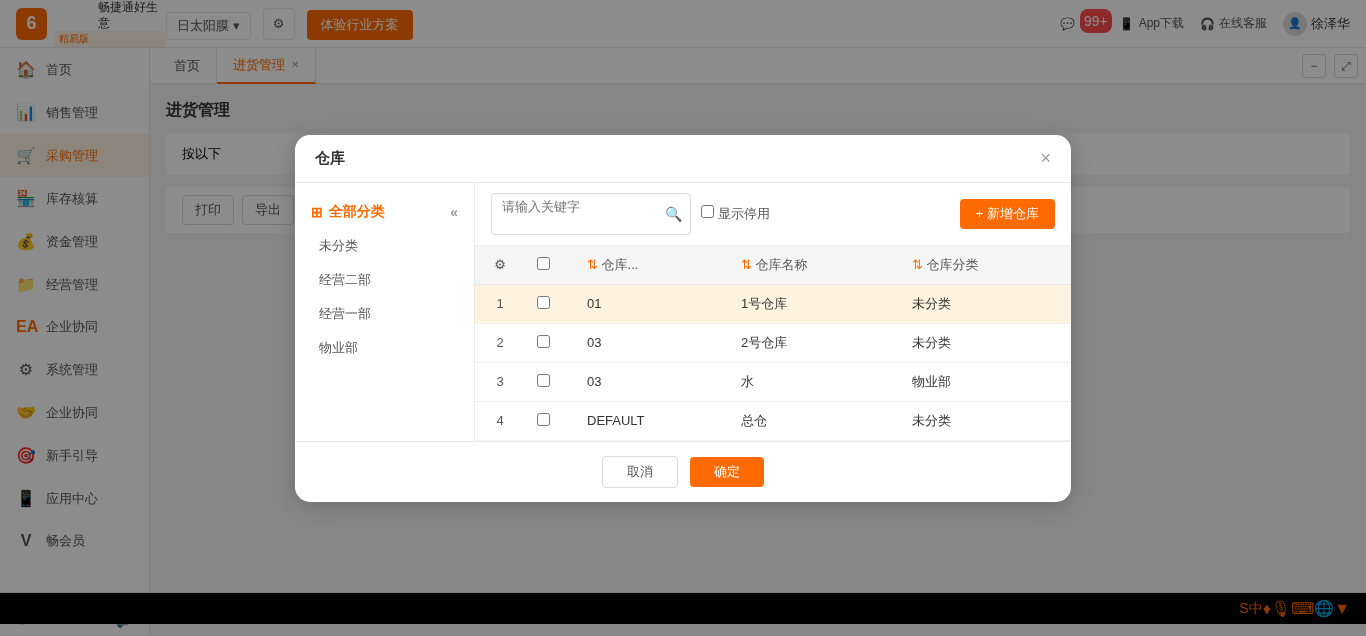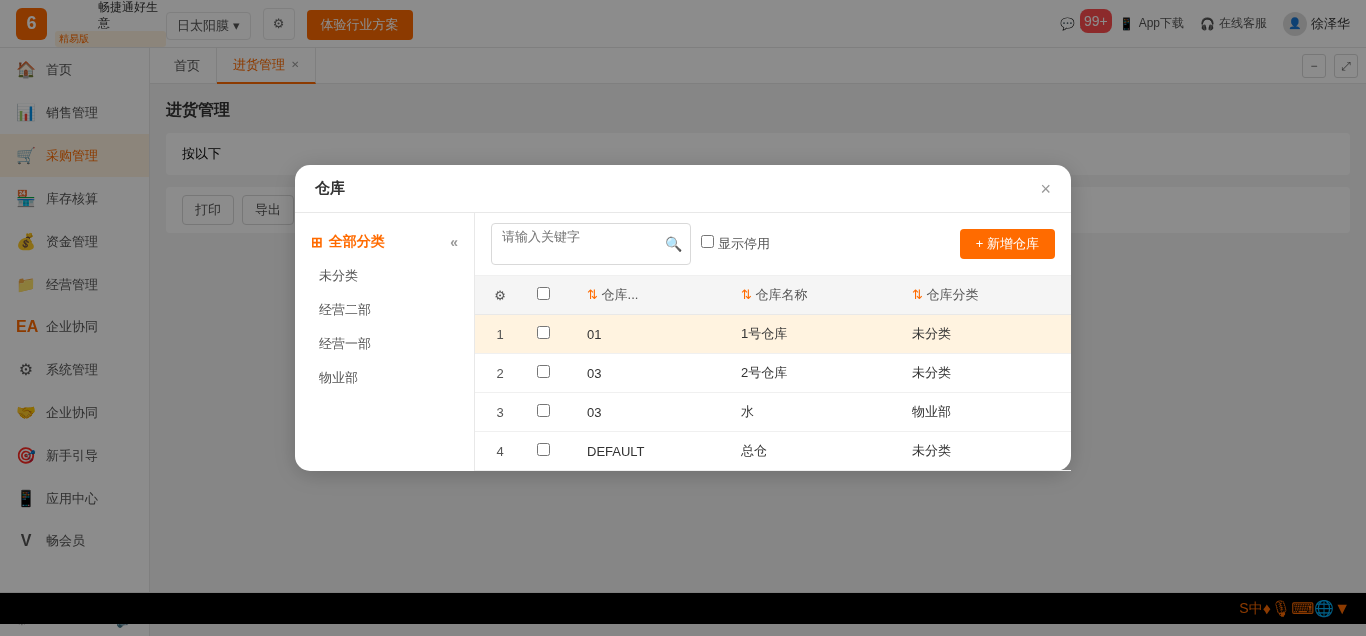--- a/index.html
+++ b/index.html
@@ -511,20 +511,24 @@
                 <td>总仓</td>
                 <td>未分类</td>
               </tr>
             </tbody>
           </table>
         </div>
 
       </div>
     </div>
 
+    <div class="modal-footer">
+      <button class="btn-cancel">取消</button>
+      <button class="btn-confirm">确定</button>
+    </div>
   </div>
 </div>
 
 <div class="bottom-bar">
   <span class="bottom-icon" style="font-size:14px; color:#ff6b00;">S中</span>
   <span class="bottom-icon">♦</span>
   <span class="bottom-icon">🎙</span>
   <span class="bottom-icon">⌨</span>
   <span class="bottom-icon">🌐</span>
   <span class="bottom-icon">▼</span>

